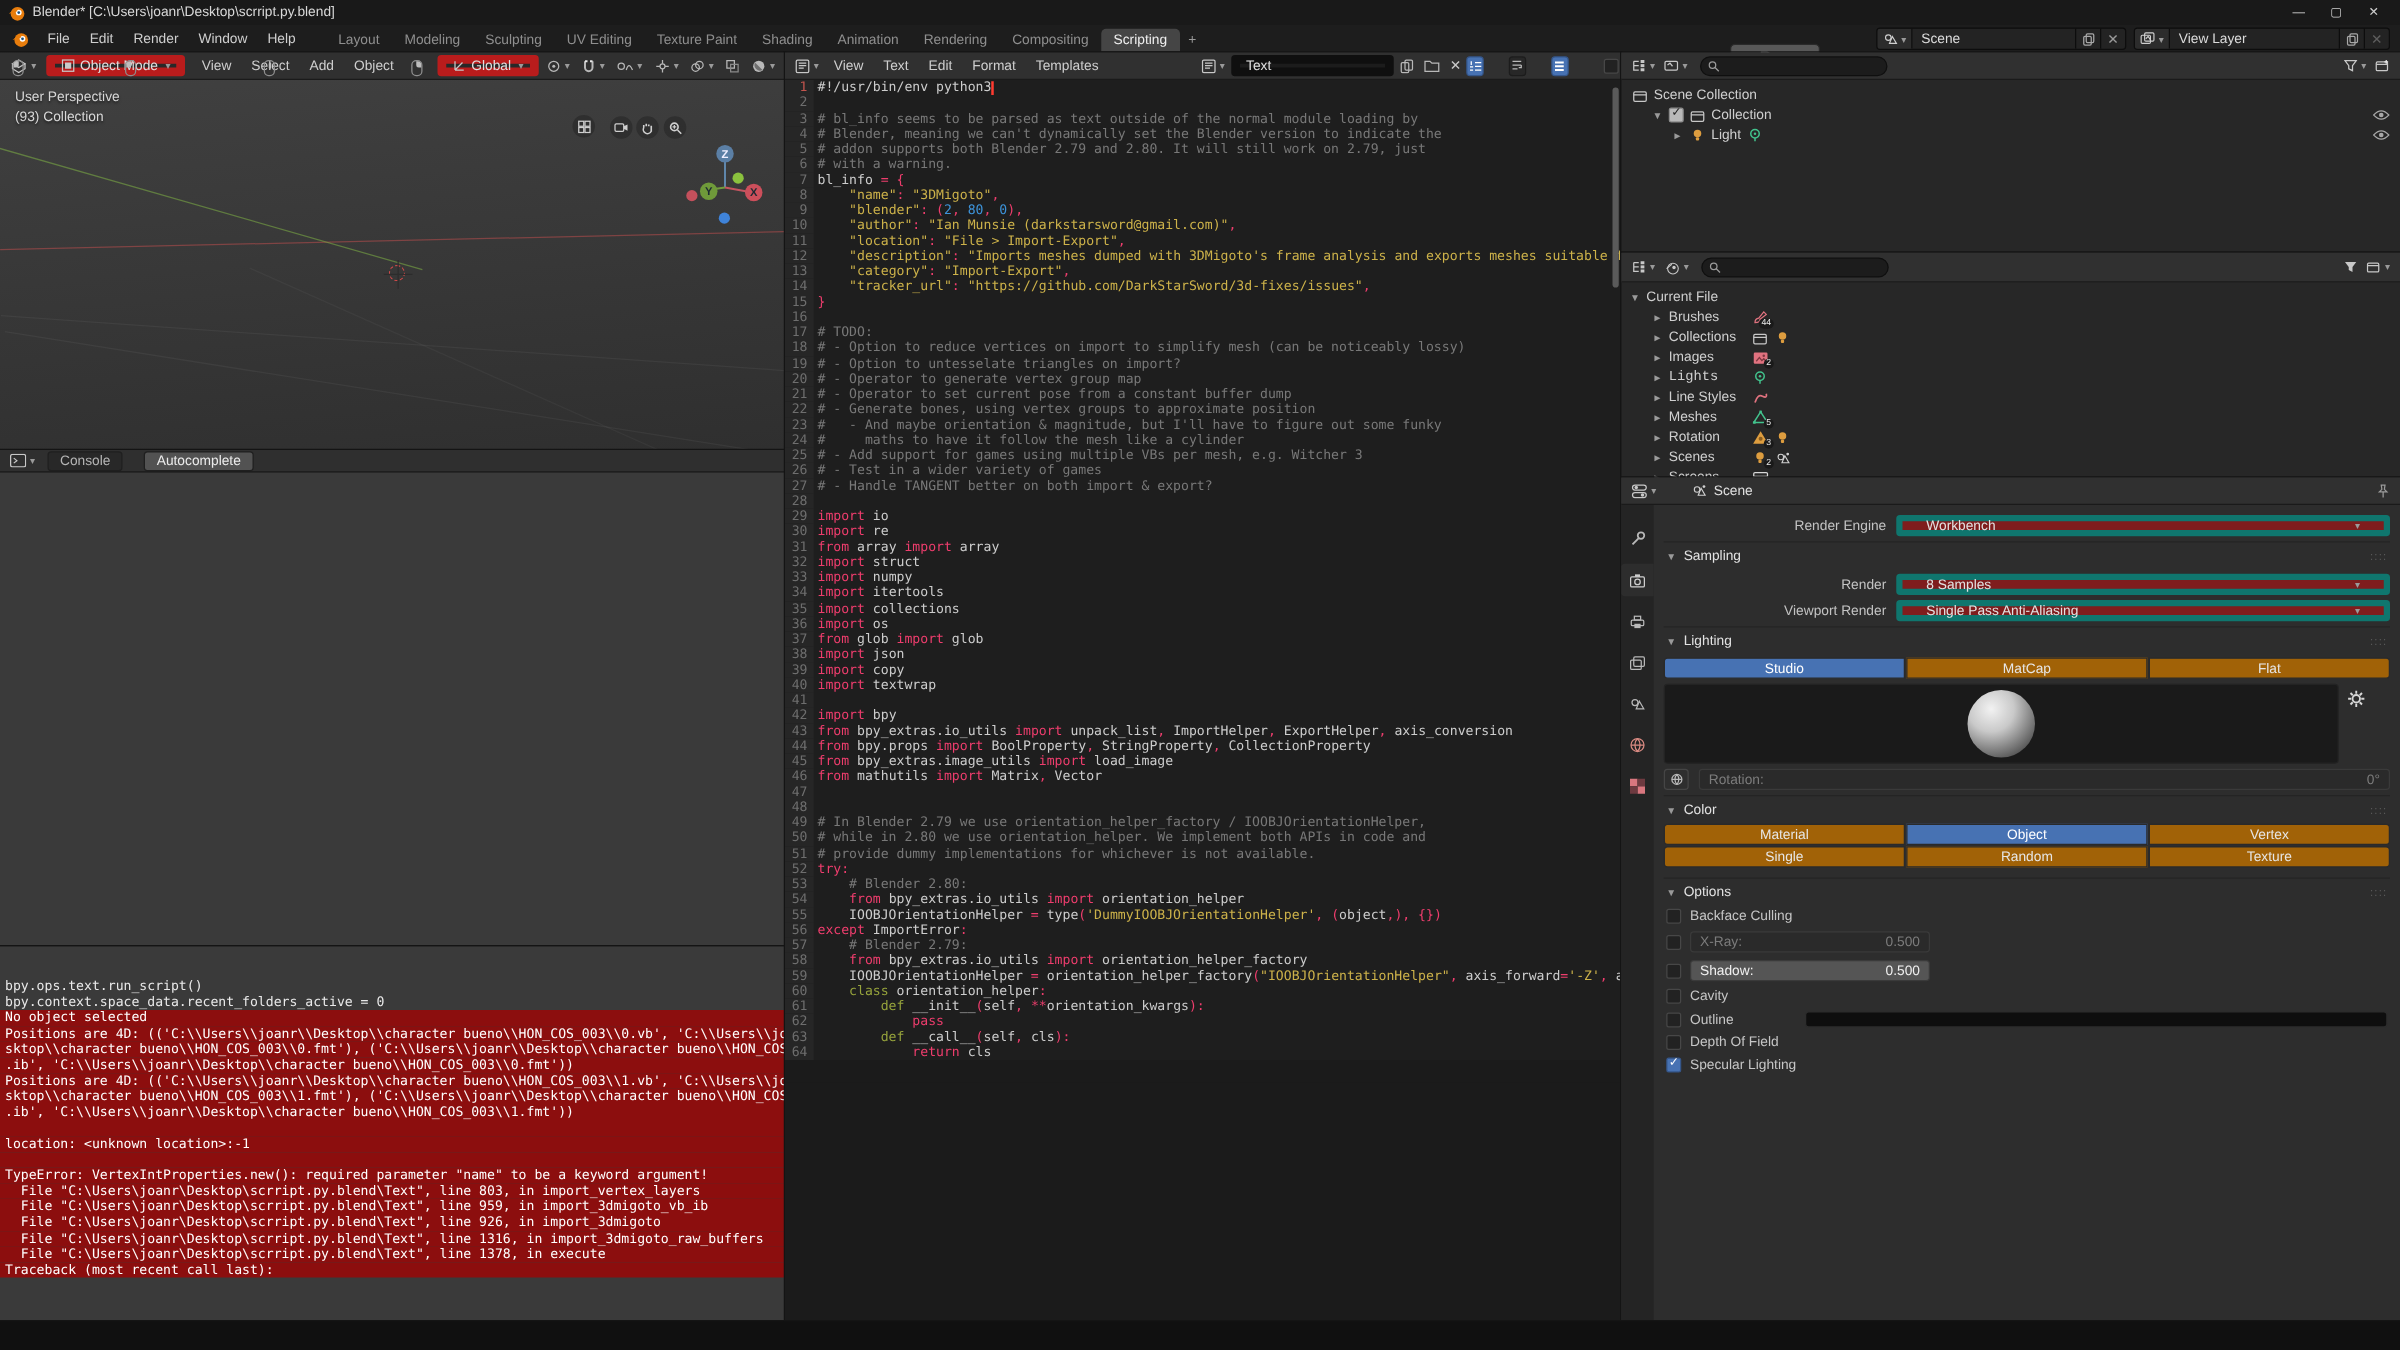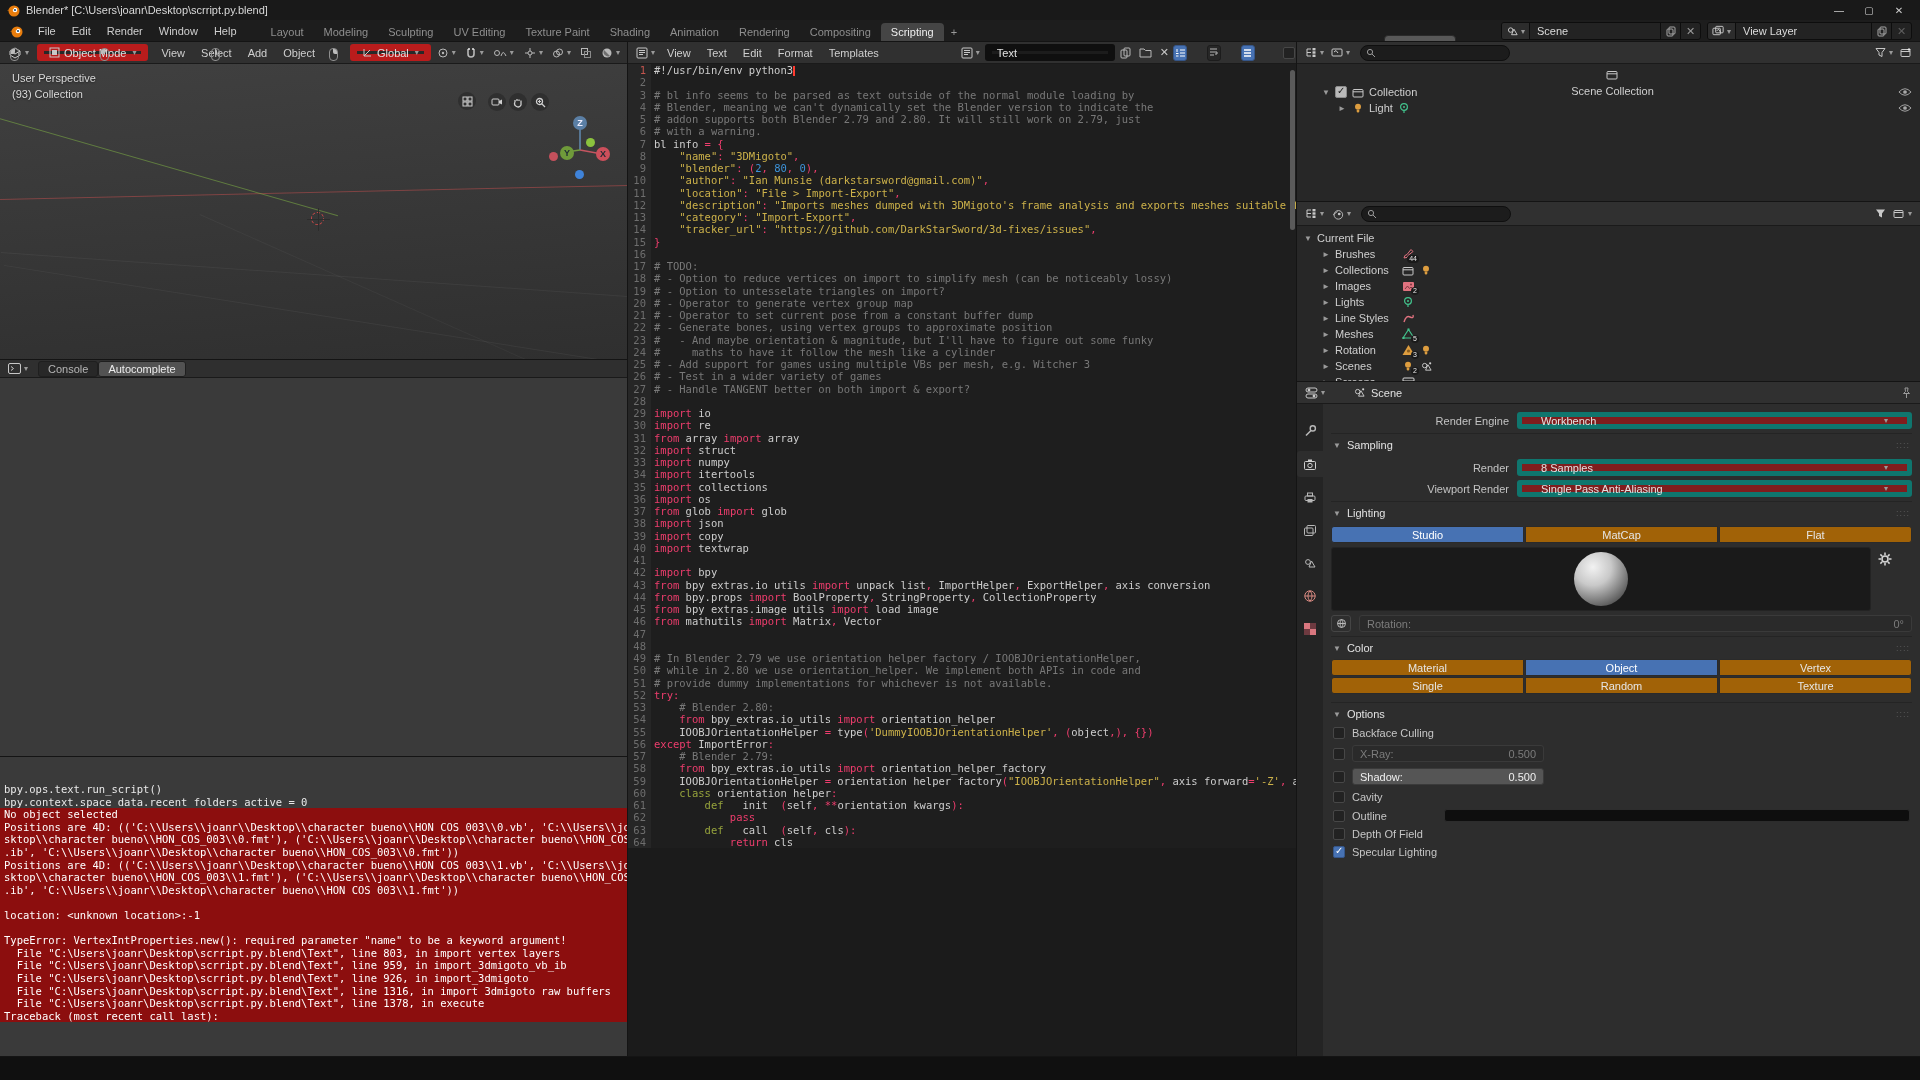--- a/index.html
+++ b/index.html
@@ -348,21 +348,21 @@
 
 <div id="consoleR" class="region">
   <div class="ehdr">
     <span class="icobtn">
         <svg width="13" height="11" viewBox="0 0 13 11">
           <rect x="0.5" y="0.5" width="12" height="10" rx="1.5" fill="none" stroke="#c8c8c8"></rect>
           <path d="M3 3.5 L5.5 5.5 L3 7.5" fill="none" stroke="#c8c8c8"></path>
         </svg>
         <span class="chev">▾</span>
       </span>
-    <div id="console-tabs" class="flex" style="gap:0;margin-left:6px">
+    <div id="console-tabs" class="flex" style="gap:17px;margin-left:6px">
         <div class="cbtn">Console</div>
         <div class="cbtn on">Autocomplete</div>
       </div>
   </div>
   <div style="position:absolute;left:0;top:18px;right:0;bottom:0"></div>
 </div>
 
 <div id="infoR" class="region">
     <div class="il">bpy.ops.text.run_script()</div>
     <div class="il">bpy.context.space_data.recent_folders_active = 0</div>
@@ -742,21 +742,21 @@
       </span>
     <span class="icobtn">
         <svg width="12" height="11" viewBox="0 0 12 11">
           <rect x="1" y="2.5" width="9" height="7" rx="1" fill="none" stroke="#c8c8c8"></rect>
           <path d="M1 4.5 H10" stroke="#c8c8c8"></path>
           <path d="M9 1 v3 M7.5 2.5 h3" stroke="#e8e8e8"></path>
         </svg>
       </span>
   </div>
   <div id="out1-body" style="position:absolute;top:26px;left:0;right:0">
-      <div class="orow" style="padding-left: 8px; flex-direction: column;">
+      <div class="orow" style="padding-left: 8px;">
         <span class="chip">
           <svg width="13" height="11" viewBox="0 0 13 11">
             <rect x="1" y="2.5" width="10" height="7.5" rx="1" fill="none" stroke="#c8c8c8"></rect>
             <path d="M1 4.8 H11" stroke="#c8c8c8"></path>
           </svg>
         </span>
         <span>Scene Collection</span>
       </div>
       <div class="orow" style="padding-left: 24px;">
         <span class="disc">▼</span>
@@ -877,21 +877,21 @@
           <svg width="13" height="11" viewBox="0 0 13 11">
             <rect x="1" y="1" width="11" height="9" rx="1" fill="#e0727f"></rect>
             <path d="M3 8 l2.5-3 2 2.5 1.5-1.5 2 2" stroke="#7c3840" fill="none"></path>
             <circle cx="9" cy="3.5" r="1" fill="#7c3840"></circle>
           </svg>
           <span class="cnt">2</span>
         </span>
       </div>
       <div class="orow" style="padding-left: 24px;">
         <span class="disc">►</span>
-        <span style="width: 62px;">Lights</span>
+        <span style="width: 62px; font-family: Liberation Mono, monospace;">Lights</span>
         <span class="chip">
           <svg width="12" height="13" viewBox="0 0 12 13">
             <circle cx="6" cy="5" r="3.4" fill="none" stroke="#42c28c" stroke-width="1.2"></circle>
             <circle cx="6" cy="5" r="1" fill="#42c28c"></circle>
             <path d="M6 8.4 V11" stroke="#42c28c" stroke-width="1.2"></path>
           </svg>
         </span>
       </div>
       <div class="orow" style="padding-left: 24px;">
         <span class="disc">►</span>

